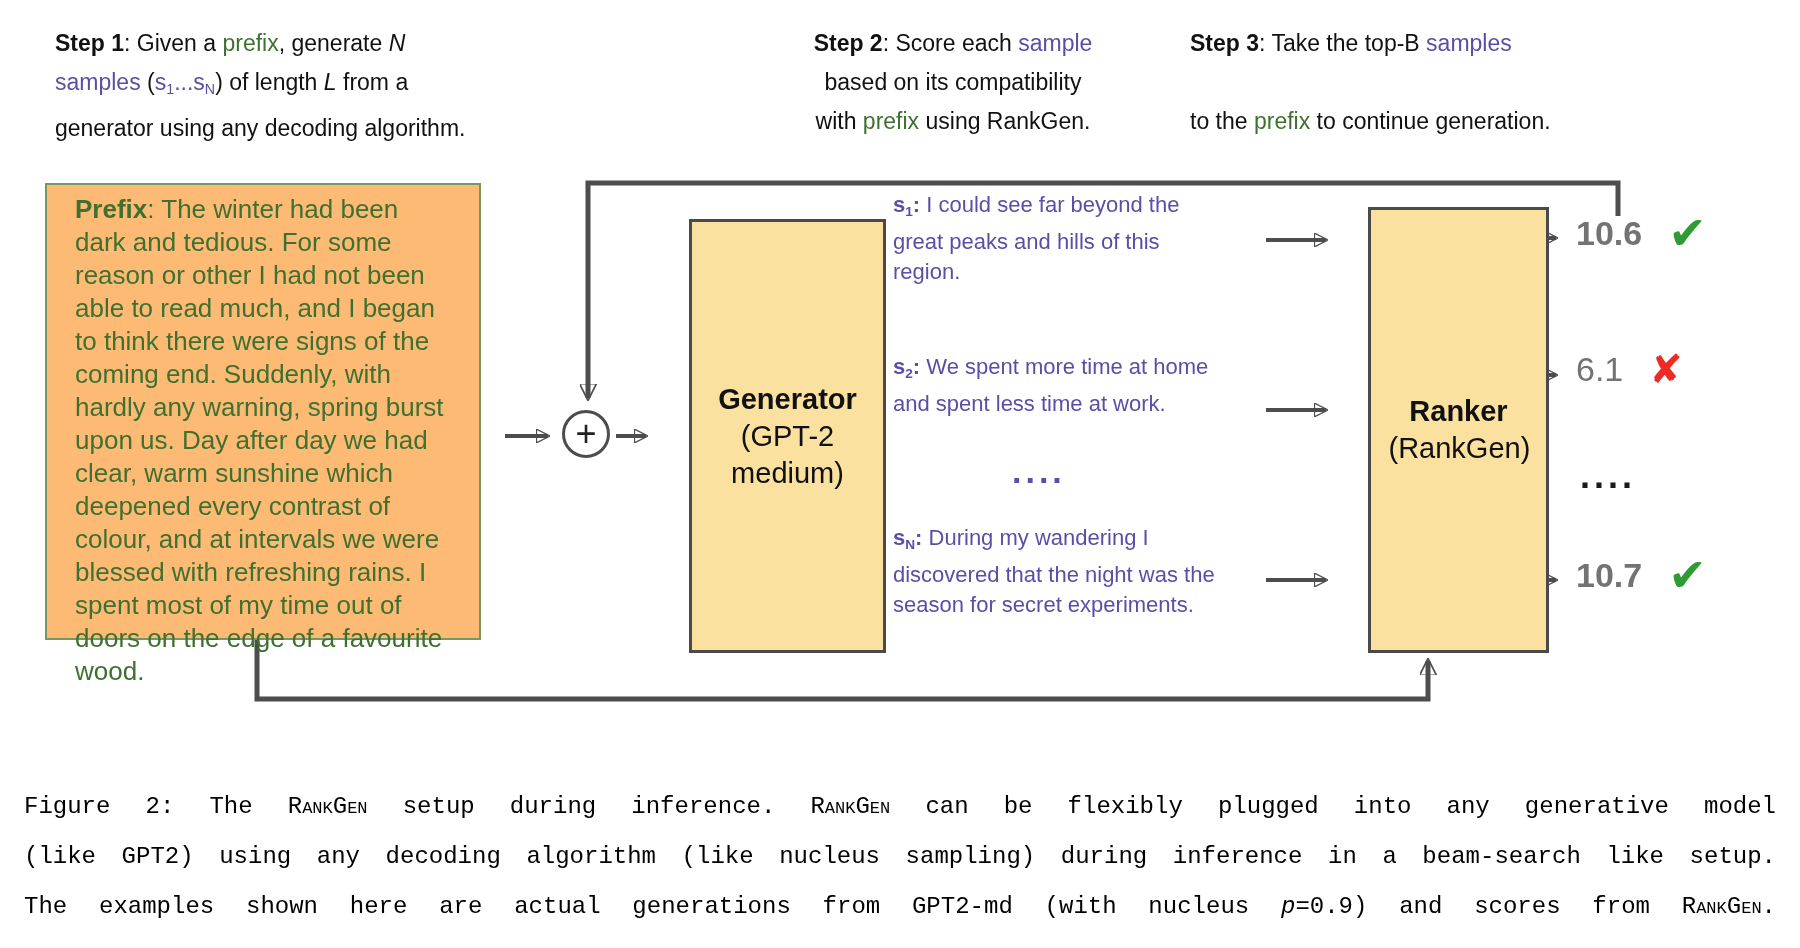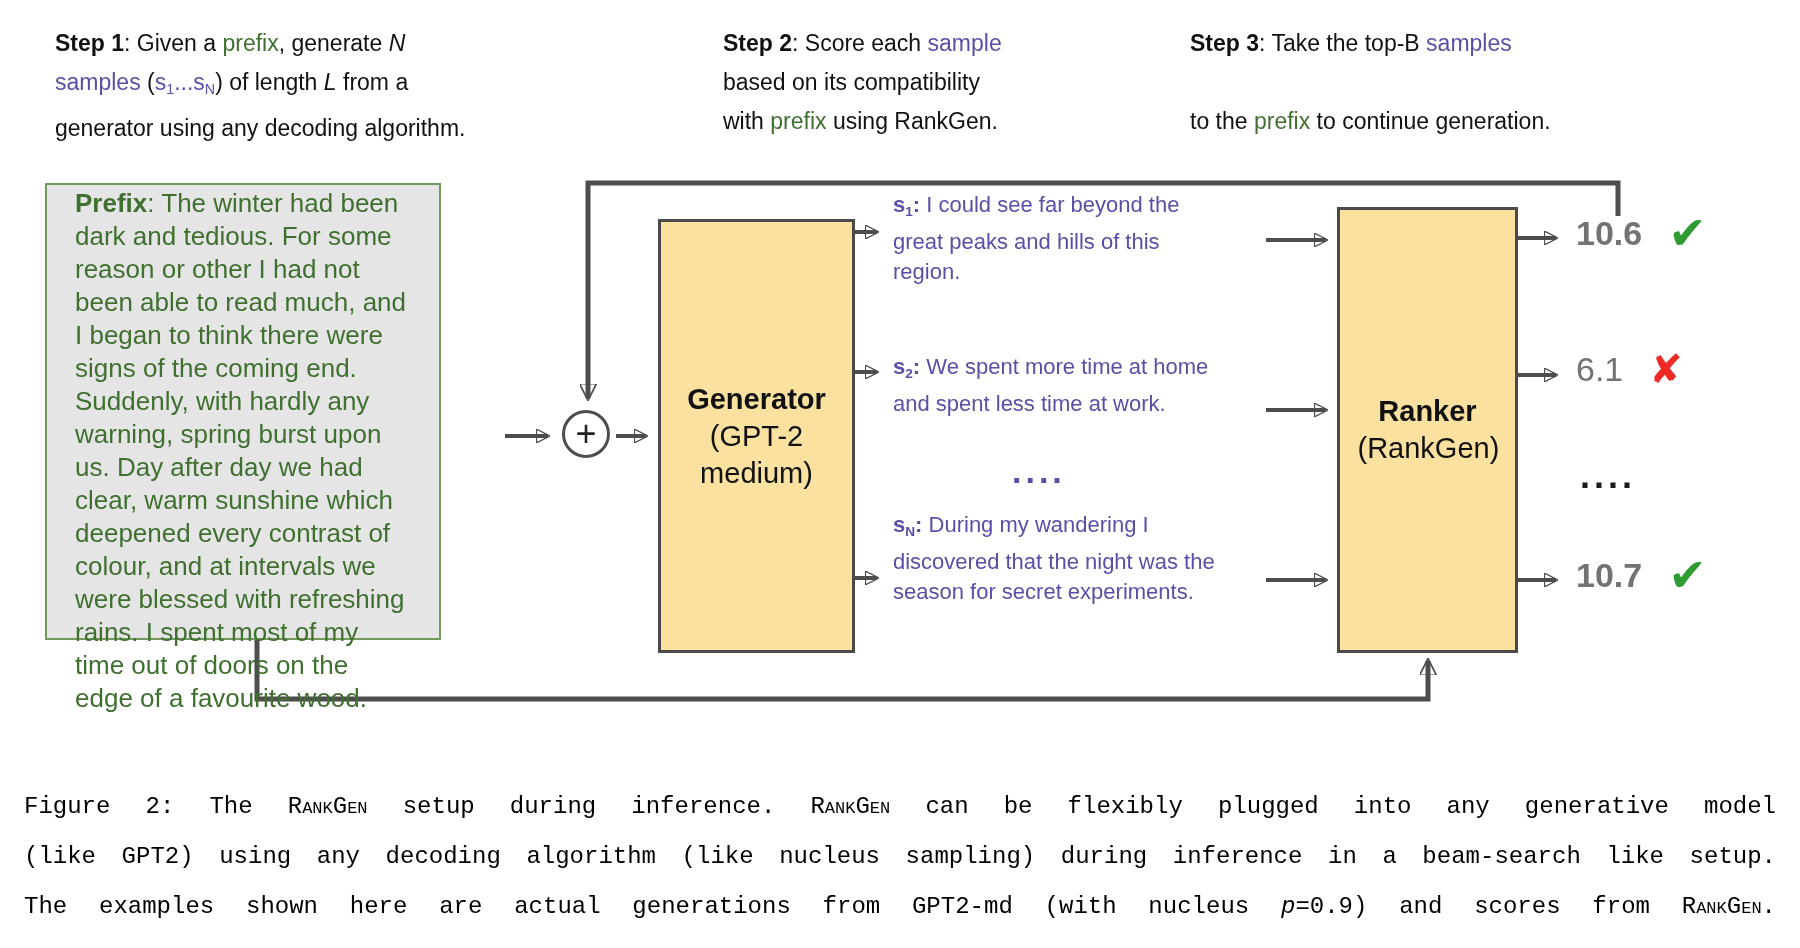--- a/index.html
+++ b/index.html
@@ -7,54 +7,54 @@
     position:relative;width:1800px;height:948px;background:#ffffff;overflow:hidden;
     font-family:"Liberation Sans",sans-serif;color:#111;
   }
   .wires{position:absolute;left:0;top:0;z-index:1;}
   .wires path{fill:none;stroke:var(--line,#4d4d4d);}
   .sw4{stroke-width:4px;}
   .sw5{stroke-width:5px;}
 
   .step{position:absolute;top:24px;font-size:23px;line-height:39px;color:#111;z-index:2;}
   #step1{left:55px;width:640px;}
-  #step2{left:723px;width:460px;}
+  #step2{left:723px;width:460px;text-align:center;}
   #step3{left:1190px;width:600px;}
 
   .b{font-weight:bold;}
   .i{font-style:italic;}
   .green{color:var(--green,#3f7030);}
   .purple{color:var(--purple,#5b4ea6);}
   .sub{font-size:0.62em;vertical-align:-0.28em;}
   .sc{font-variant:small-caps;}
 
   .prefix-box{
-    position:absolute;left:45px;top:183px;width:396px;height:457px;box-sizing:border-box;
-    border:2px solid var(--green_border,#74995f);background:#e5e5e5;
-    padding:2px 26px 0 28px;font-size:26px;line-height:33px;color:var(--green,#3f7030);z-index:2;
+    position:absolute;left:45px;top:183px;width:436px;height:457px;box-sizing:border-box;
+    border:2px solid var(--green_border,#74995f);background:#fdba74;
+    padding:8px 26px 0 28px;font-size:26px;line-height:33px;color:var(--green,#3f7030);z-index:2;
   }
   .plus{
     position:absolute;left:562px;top:410px;width:48px;height:48px;box-sizing:border-box;
     border:3px solid var(--line,#4d4d4d);border-radius:50%;background:#fff;z-index:3;
     display:flex;align-items:center;justify-content:center;font-size:36px;color:#222;line-height:1;
   }
   .module{
     position:absolute;box-sizing:border-box;background:var(--box_fill,#fbe1a0);
     border:3px solid #4a4a4a;display:flex;flex-direction:column;align-items:center;justify-content:center;
-    text-align:center;font-size:29px;line-height:37px;color:#111;z-index:2;
+    text-align:center;font-size:29px;line-height:37px;color:#111;z-index:2;margin-left:31px;
   }
   #generator-box{left:658px;top:219px;width:197px;height:434px;}
   #ranker-box{left:1337px;top:207px;width:181px;height:446px;}
   .module-title{font-weight:bold;}
   .module-sub{width:140px;}
 
   .sample{position:absolute;left:893px;width:335px;font-size:22px;line-height:30px;color:var(--purple,#5b4ea6);z-index:2;}
   #sample-1{top:190px;}
   #sample-2{top:352px;}
-  #sample-n{top:510px;}
+  #sample-n{top:523px;}
 
   .ellipsis{position:absolute;font-weight:900;letter-spacing:4px;z-index:2;}
   .purple-dots{left:1012px;top:452px;font-size:34px;color:var(--purple,#5b4ea6);}
   .black-dots{left:1580px;top:455px;font-size:36px;color:#1a1a1a;}
 
   .score{position:absolute;left:1576px;display:flex;align-items:center;gap:26px;z-index:2;}
   #score-1{top:210px;}
   #score-2{top:349px;}
   #score-3{top:552px;align-items:center;}
   .score-val{font-size:34px;color:#737373;}

